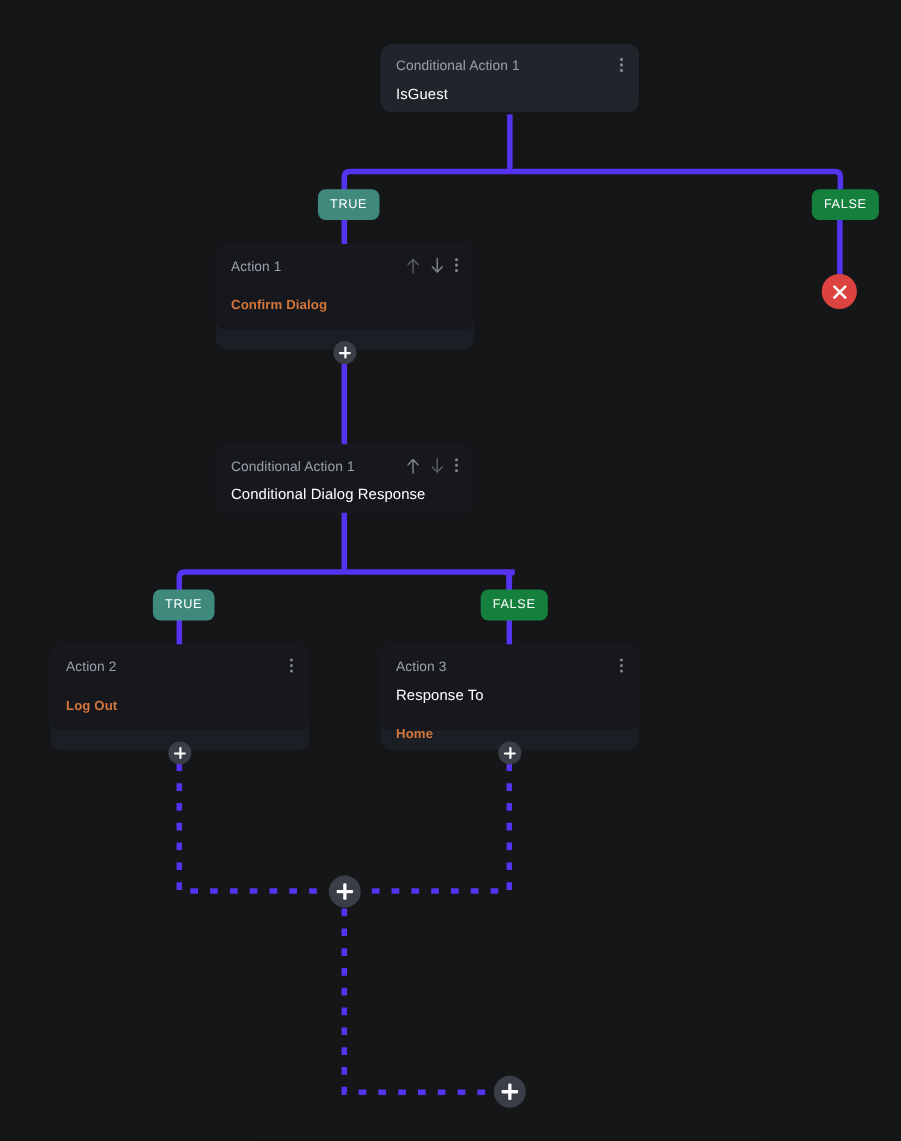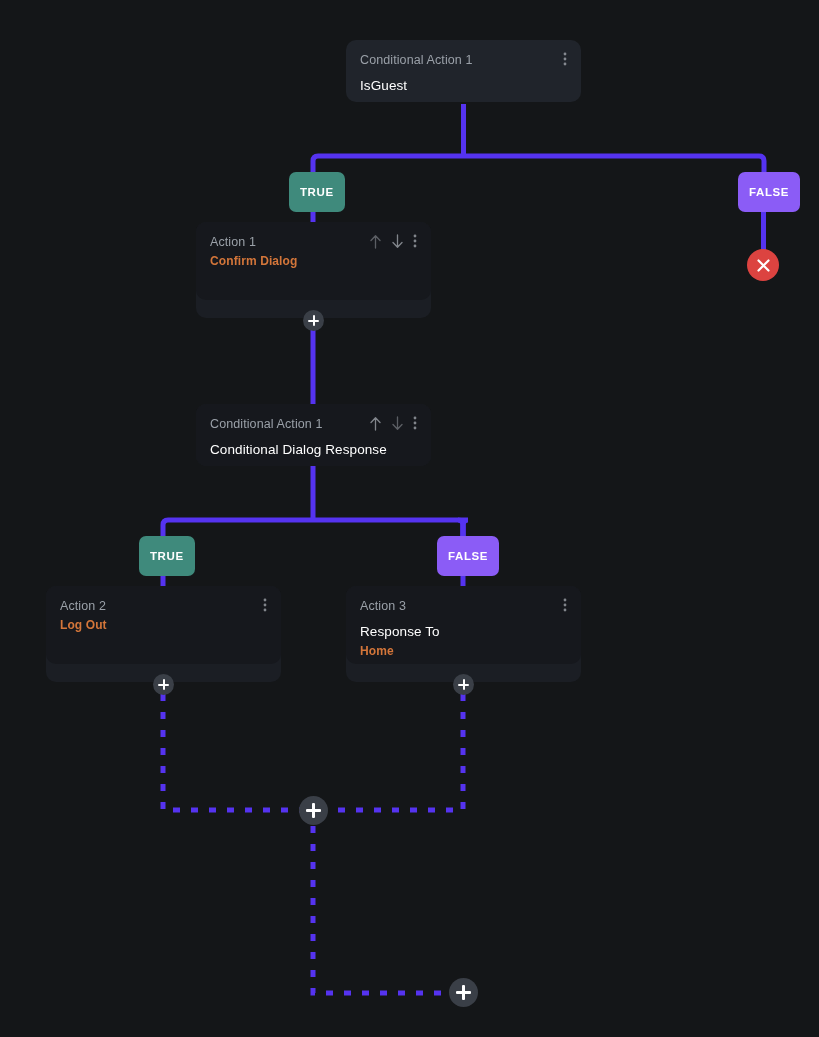--- a/index.html
+++ b/index.html
@@ -56,50 +56,50 @@
     font-weight: normal;
     color: #ffffff;
     margin-top: 9px;
     line-height: 17px;
     letter-spacing: .1px;
   }
   .card-detail {
     font-size: 12px;
     font-weight: bold;
     color: #d4763a;
-    margin-top: 4px;
+    margin-top: 20px;
     line-height: 15px;
     letter-spacing: .1px;
   }
   .head-icons {
     display: flex;
     align-items: center;
     gap: 9px;
     margin-top: -1px;
   }
   .ico { display: block; }
   .ico.dim { opacity: .40; }
   .ico.mid { opacity: .62; }
   
   .badge {
     position: absolute;
-    height: 40px;
+    height: 28px;
     display: flex;
     align-items: center;
     justify-content: center;
     padding: 14px 11px;
     border-radius: 7px;
     font-size: 11.5px;
-    font-weight: bold;
+    font-weight: normal;
     color: #ffffff;
     letter-spacing: .6px;
     box-sizing: border-box;
   }
   .badge.true  { background: #3f8a7c; }
-  .badge.false { background: #8b5cf6; }
+  .badge.false { background: #15803d; }
   
   .plus {
     position: absolute;
     border-radius: 50%;
     background: #3a3f47;
     display: flex;
     align-items: center;
     justify-content: center;
     box-sizing: border-box;
   }

